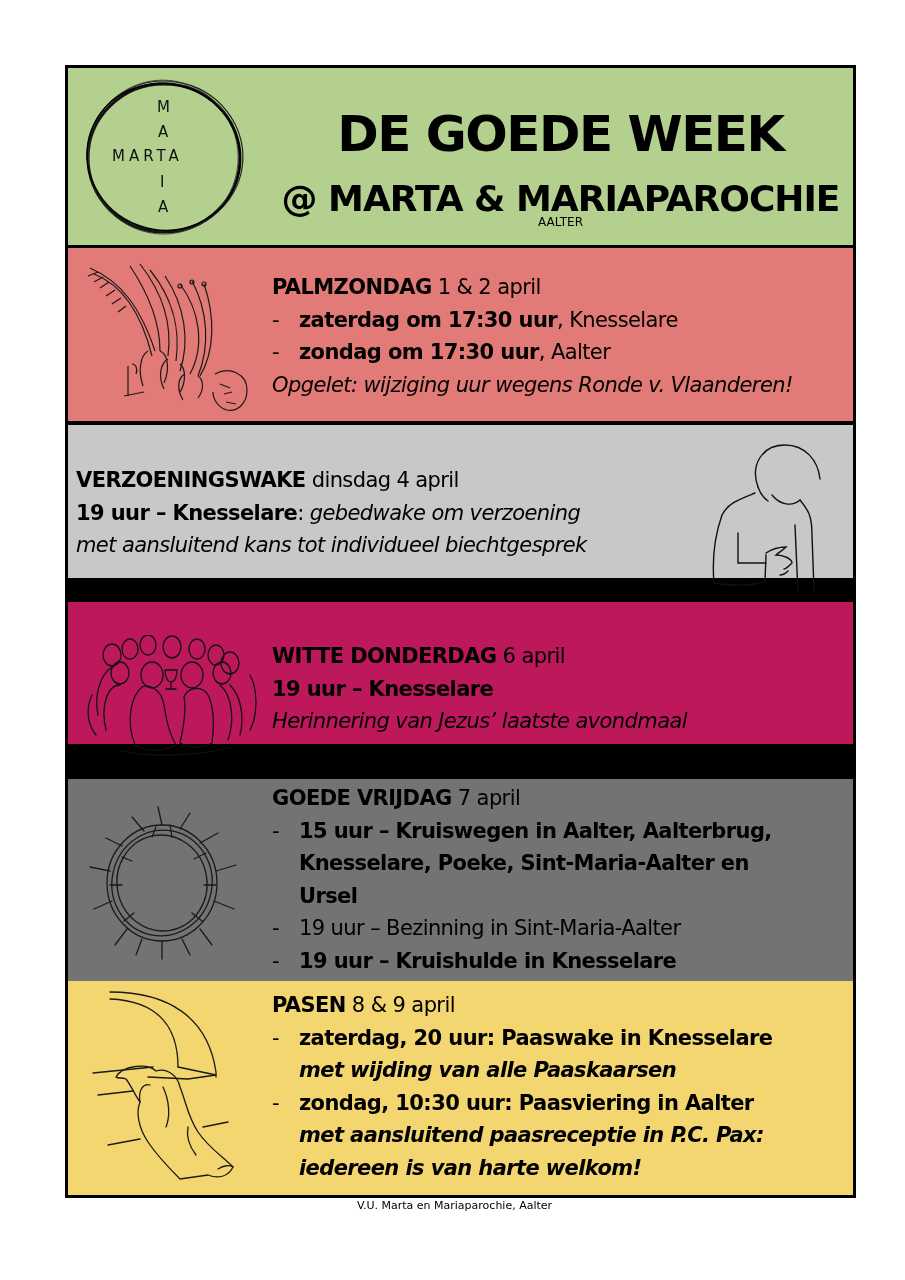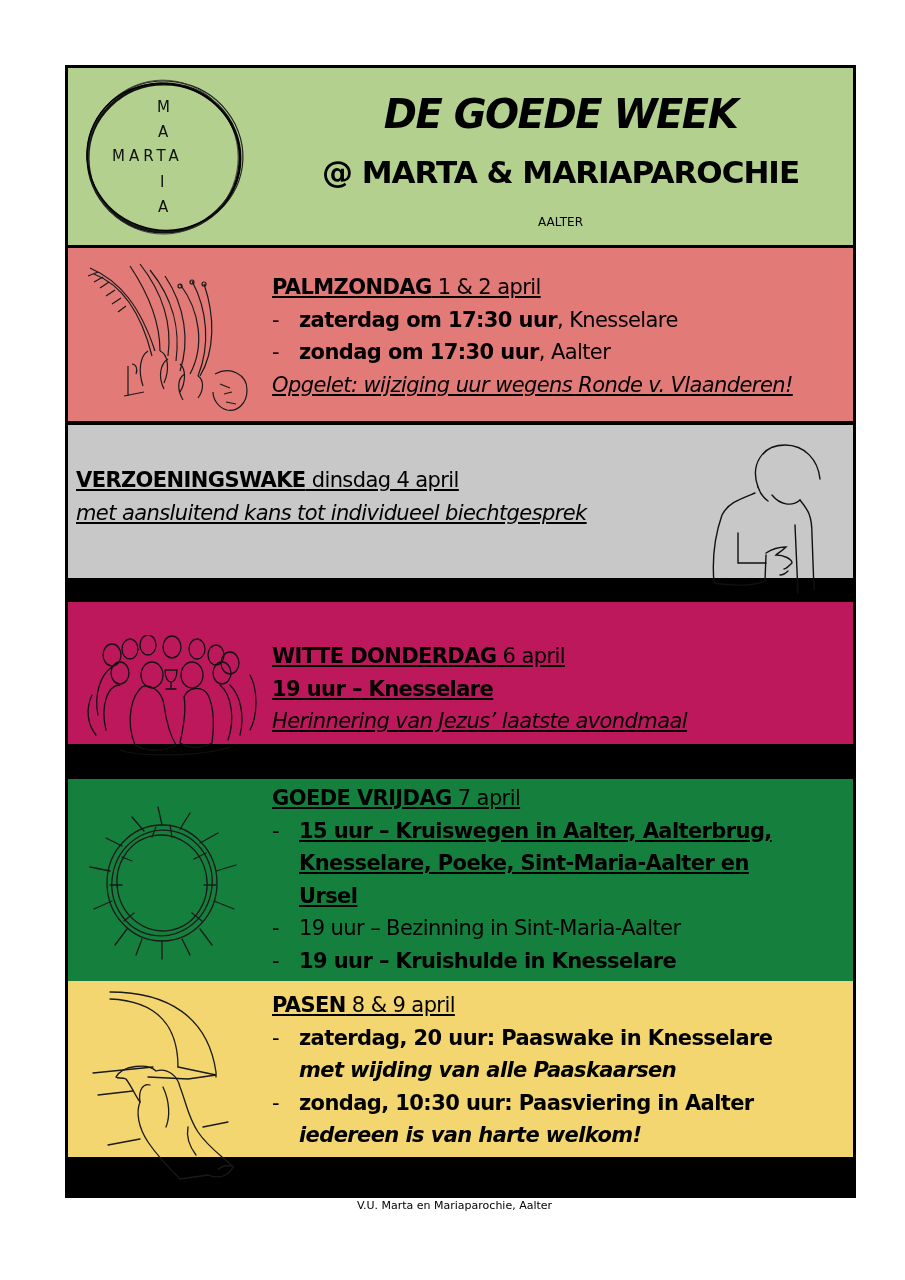--- a/index.html
+++ b/index.html
@@ -28,41 +28,41 @@
     .row {
       position: absolute;
       left: 0;
       width: 785px;
       box-sizing: border-box;
     }
     .row-header  { top: 0;    height: 177px; background: #b3d08f; }
     .row-palm    { top: 180px; height: 173px; background: #e27a77; }
     .row-verz    { top: 357px; height: 153px; background: #c8c8c8; }
     .row-witte   { top: 534px; height: 142px; background: #be185d; }
-    .row-vrijdag { top: 711px; height: 208px; background: #15803d; }
-    .row-pasen   { top: 913px; height: 176px; background: #f3d670; }
+    .row-vrijdag { top: 711px; height: 208px; background: #737373; }
+    .row-pasen   { top: 913px; height: 214px; background: #f3d670; }
 
     .illu {
       position: absolute;
     }
     .illu svg { display: block; }
 
     .text-block {
       position: absolute;
       left: 204px;
       font-size: 21px;
       line-height: 32.5px;
       font-family: "DejaVu Sans", "Liberation Sans", sans-serif;
       letter-spacing: -0.6px;
       white-space: nowrap;
     }
     .b { font-weight: bold; }
     .i { font-style: italic; }
     .bi { font-weight: bold; font-style: italic; }
-    .line { display: block; text-decoration: underline; }
+    .line { display: block; }
     .bullet-line {
       display: block;
       position: relative;
       padding-left: 27px;
     }
     .bullet-line .dash {
       position: absolute;
       left: 0;
       top: 0;
     }
@@ -71,29 +71,28 @@
     
     .title {
       position: absolute;
       left: 205px;
       width: 575px;
       text-align: center;
       font-family: "DejaVu Sans", "Liberation Sans", sans-serif;
       font-weight: bold;
     }
     .title-main {
-      top: 16px;
-      font-size: 40px;
+      top: 36px;
+      font-size: 50px;
       letter-spacing: -1.5px;
       line-height: 60px;
-      font-style: italic;
     }
     .title-sub {
-      top: 84px;
-      font-size: 31px;
+      top: 111px;
+      font-size: 36px;
       letter-spacing: -1px;
       line-height: 40px;
     }
     .title-loc {
       top: 143px;
       font-size: 12px;
       font-weight: normal;
       line-height: 22px;
       letter-spacing: 0;
     }
@@ -176,20 +175,21 @@
       <span class="line"><span class="b">PALMZONDAG</span><span> 1 &amp; 2 april</span></span>
       <span class="bullet-line"><span class="dash">-</span><span class="b">zaterdag om 17:30 uur</span><span>, Knesselare</span></span>
       <span class="bullet-line"><span class="dash">-</span><span class="b">zondag om 17:30 uur</span><span>, Aalter</span></span>
       <span class="line i">Opgelet: wijziging uur wegens Ronde v. Vlaanderen!</span>
     </div>
   </div>
 
   <div class="row row-verz">
     <div class="text-block" style="left:8px; top:39px;">
       <span class="line"><span class="b">VERZOENINGSWAKE</span><span> dinsdag 4 april</span></span>
+      <span class="line"><span class="b">19 uur – Knesselare</span><span>: </span><span class="i">gebedwake om verzoening</span></span>
       <span class="line i">met aansluitend kans tot individueel biechtgesprek</span>
     </div>
     <div class="illu" style="left:632px; top:10px;">
       <svg width="150" height="160" viewBox="0 0 150 160" fill="none" stroke="#111" stroke-width="1.4" stroke-linecap="round">
         <path d="M58 52 C50 30 62 10 85 10 C105 10 118 25 120 44"></path>
         <path d="M72 60 C80 70 92 72 100 65"></path>
         <path d="M58 52 C60 58 62 62 68 66"></path>
         <path d="M55 58 C40 64 28 68 22 80 C15 100 12 125 14 148 C40 152 55 150 65 146 L66 120"></path>
         <path d="M100 65 C108 75 112 80 112 100 L114 155"></path>
         <path d="M95 90 L98 158"></path>
@@ -270,19 +270,20 @@
         <path d="M85 100 C92 115 92 130 88 140"></path>
         <path d="M110 140 C108 150 112 160 118 168"></path>
         <path d="M140 182 C146 178 152 178 155 180"></path>
       </svg>
     </div>
     <div class="text-block" style="top:8px;">
       <span class="line"><span class="b">PASEN</span><span> 8 &amp; 9 april</span></span>
       <span class="bullet-line"><span class="dash">-</span><span class="b">zaterdag, 20 uur: Paaswake in Knesselare</span></span>
       <span class="indent i">met wijding van alle Paaskaarsen</span>
       <span class="bullet-line"><span class="dash">-</span><span class="b">zondag, 10:30 uur: Paasviering in Aalter</span></span>
+      <span class="indent i">met aansluitend paasreceptie in P.C. Pax:</span>
       <span class="indent bi">iedereen is van harte welkom!</span>
     </div>
   </div>
 
 </div>
 
 <div class="footer">V.U. Marta en Mariaparochie, Aalter</div>
 
 </body></html>

